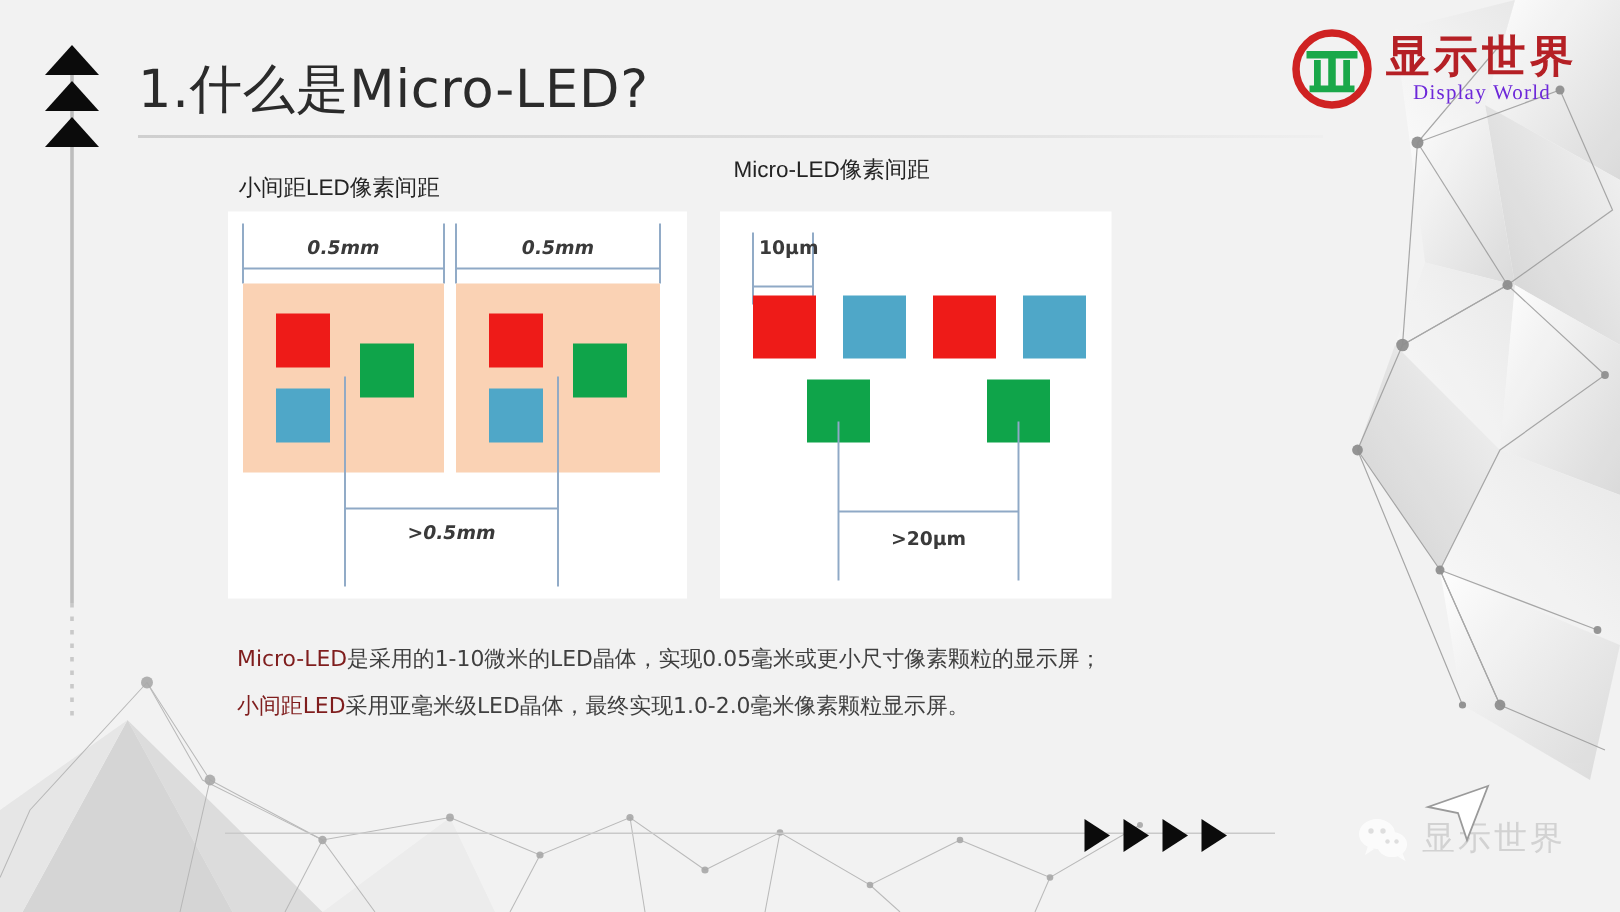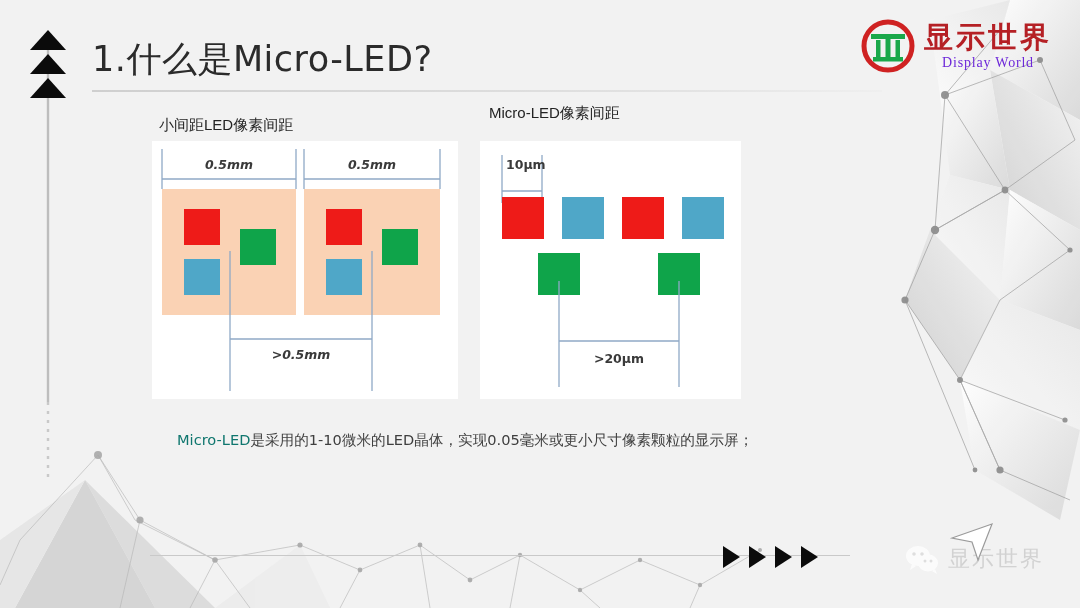--- a/index.html
+++ b/index.html
@@ -66,21 +66,21 @@
     font-family: "DejaVu Sans", "Liberation Sans", sans-serif;
     font-weight: bold;
   }
 
   
   .body-lines { position: absolute; left: 158px; top: 424px; width: 760px; }
   .body-line {
     font-size: 14.6px; color: #3f3f3f; line-height: 31px; white-space: nowrap;
     font-family: "DejaVu Sans", "Liberation Sans", sans-serif;
   }
-  .hl { color: #0f766e; margin-left: 19px; }
+  .hl { color: #7f1d1d; }
 
   
   .footer-rule {
     position: absolute; left: 150px; bottom: 52px; width: 700px; height: 1px;
     background: #c9c9c9;
   }
   .footer-arrows { position: absolute; right: 262px; bottom: 40px; display: flex; align-items: center; gap: 9px; }
   .tri-right {
     width: 0; height: 0;
     border-left: 17px solid #0b0b0b;
@@ -276,20 +276,21 @@
         <line x1="79" y1="140" x2="79" y2="246"></line>
         <line x1="199" y1="140" x2="199" y2="246"></line>
         <line x1="79" y1="200" x2="199" y2="200"></line>
       </g>
       <text class="dim-text" x="139" y="222" text-anchor="middle">&gt;20μm</text>
     </svg>
   </div>
 
   <div class="body-lines">
     <div class="body-line"><span class="hl">Micro-LED</span><span>是采用的1-10微米的LED晶体，实现0.05毫米或更小尺寸像素颗粒的显示屏；</span></div>
+    <div class="body-line"><span class="hl">小间距LED</span><span>采用亚毫米级LED晶体，最终实现1.0-2.0毫米像素颗粒显示屏。</span></div>
   </div>
 
   <div class="footer-rule"></div>
   <div class="footer-arrows">
     <div class="tri-right"></div>
     <div class="tri-right"></div>
     <div class="tri-right"></div>
     <div class="tri-right"></div>
   </div>
   <div class="footer-brand">

